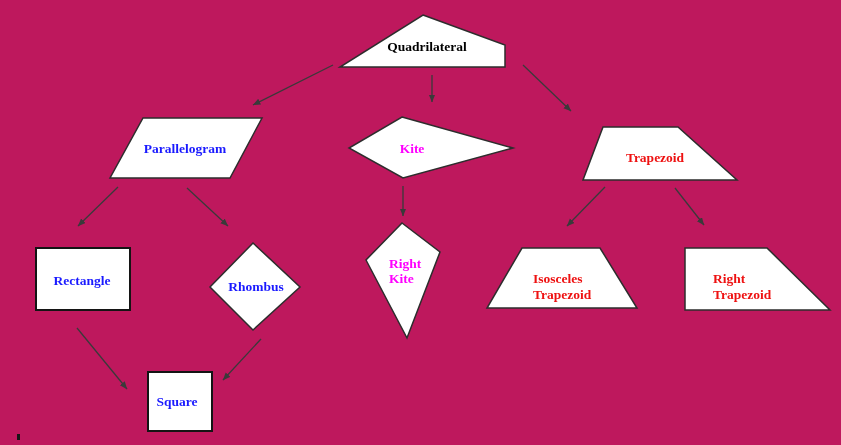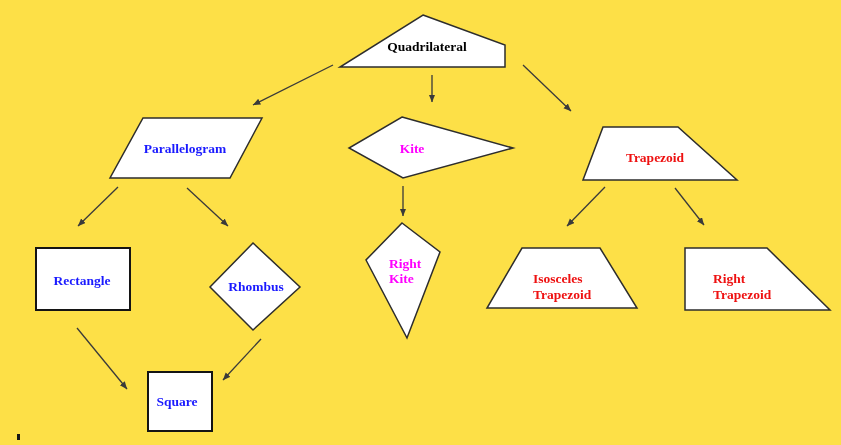--- a/index.html
+++ b/index.html
@@ -4,21 +4,21 @@
 <style>
   html, body {
     margin: 0;
     padding: 0;
     background: #ffffff;
   }
   .canvas {
     position: relative;
     width: 841px;
     height: 445px;
-    background: #fde047;
+    background: #be185d;
     overflow: hidden;
   }
   svg { display: block; }
   .shape {
     fill: #ffffff;
     stroke: #2d2d2d;
     stroke-width: 1.5;
     stroke-linejoin: miter;
   }
   .shape.thick {

